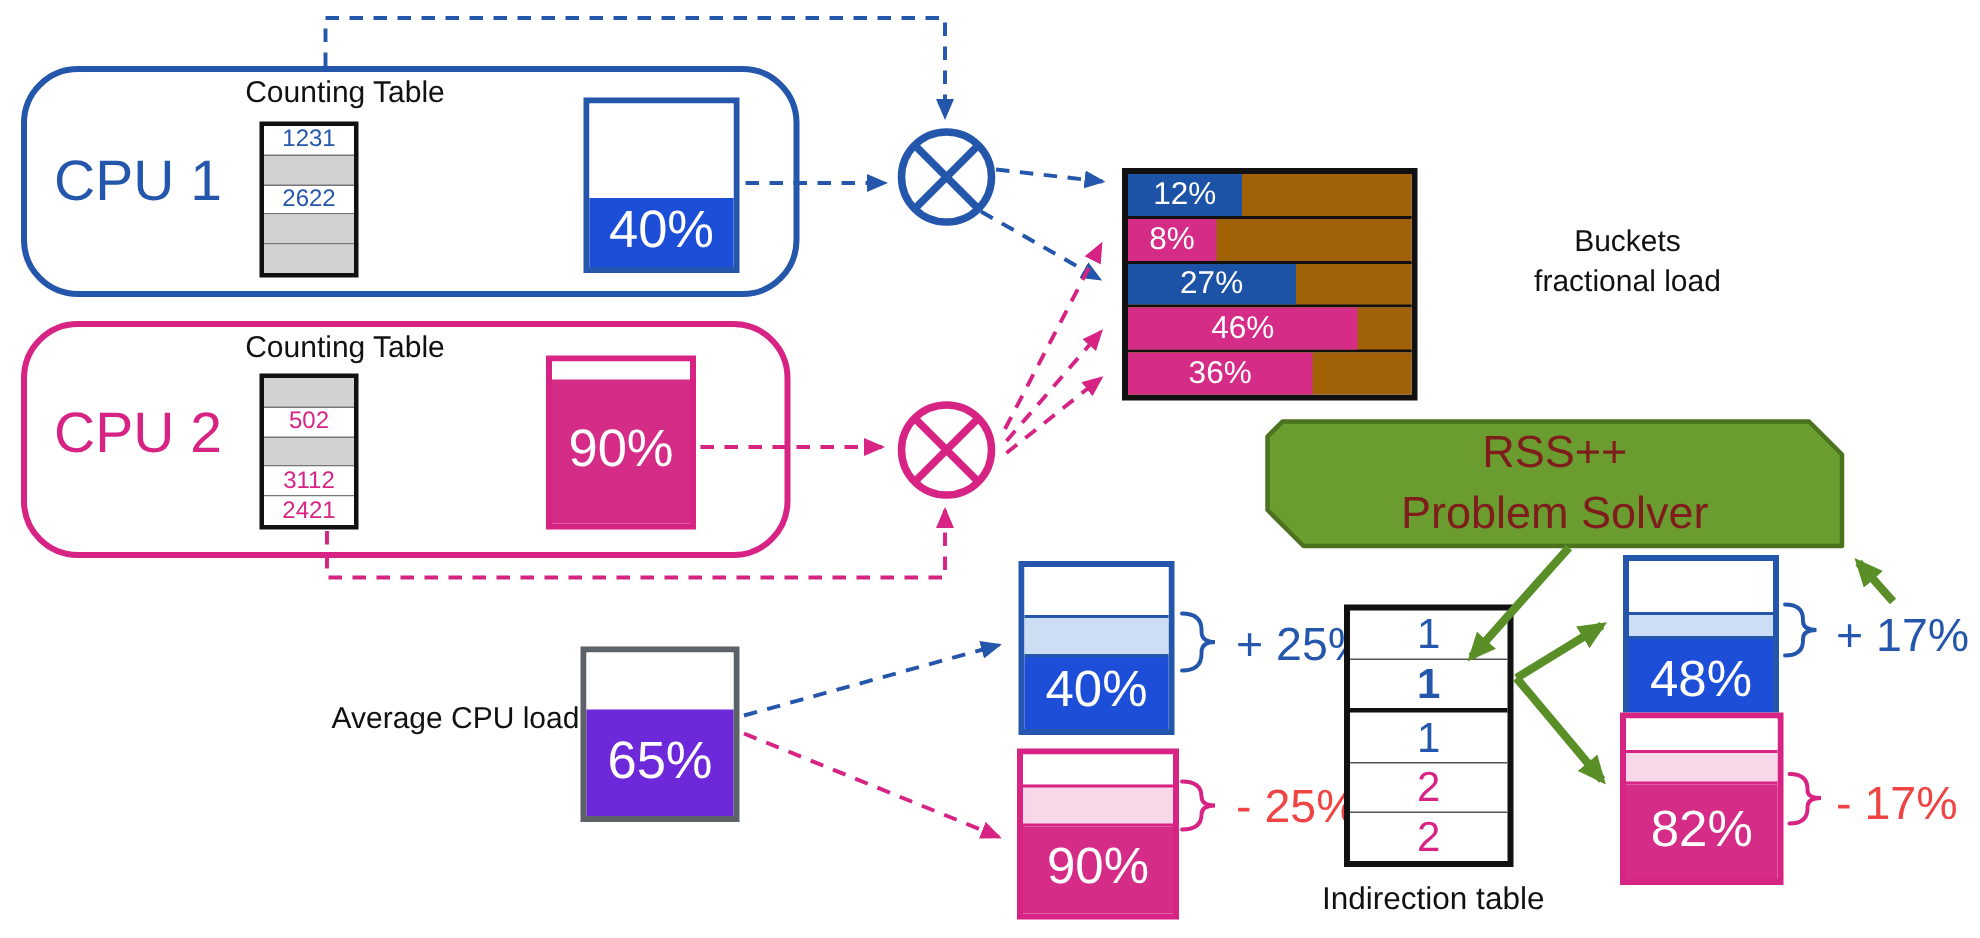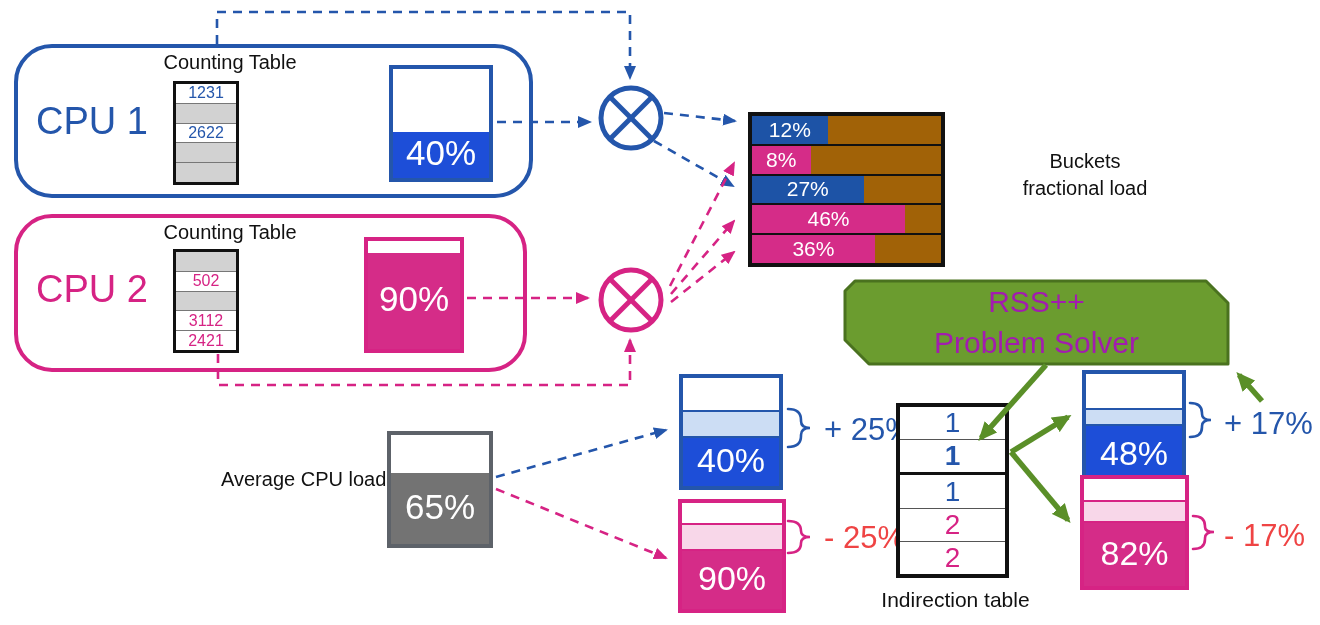--- a/index.html
+++ b/index.html
@@ -23,38 +23,38 @@
   .crow.pink{color:#d62384;}
   
   .vbar{display:flex;flex-direction:column;background:#fff;}
   .vbar.blue{border:4px solid #2456ab;}
   .vbar.pink{border:4px solid #d62384;}
   .vbar.gray{border:4px solid #5d6269;}
   .seg{width:100%;position:relative;}
   .seg.white{background:#fff;}
   .seg.fill-blue{background:#1d4ed8;}
   .seg.fill-pink{background:#d52c88;}
-  .seg.fill-gray{background:#737373;}
+  .seg.fill-gray{background:#6d28d9;}
   .seg.light-blue{background:#ccddf4;border-top:2px solid #2456ab;border-bottom:2px solid #2456ab;}
   .seg.light-pink{background:#f8d7e9;border-top:2px solid #d62384;border-bottom:2px solid #d62384;}
   .seg .val{position:absolute;left:0;right:0;top:50%;transform:translateY(-54%);
             text-align:center;color:#fff;font-size:35px;}
   .seg .val.small{font-size:34px;}
   
   .bbox{border:4px solid #111;background:#fff;display:flex;flex-direction:column;}
   .brow{flex:1;border-bottom:2.5px solid #111;position:relative;background:#a16207;}
   .brow:last-child{border-bottom:none;}
   .bfill{height:100%;display:flex;align-items:center;justify-content:center;}
   .bfill.blue{background:#1d53a6;}
   .bfill.pink{background:#d52c88;}
   .blabel{color:#fff;font-size:21px;white-space:nowrap;}
   .side-title{font-size:20px;color:#111;text-align:center;line-height:1.35;}
   
   .banner-text{display:flex;flex-direction:column;align-items:center;justify-content:center;
-               color:#a21caf;font-size:30px;line-height:1.35;}
+               color:#7f1d1d;font-size:30px;line-height:1.35;}
   
   .itable{border:4px solid #111;background:#fff;display:flex;flex-direction:column;}
   .irow{flex:1;border-bottom:1.5px solid #555;display:flex;align-items:center;justify-content:center;
         font-size:28px;}
   .irow:last-child{border-bottom:none;}
   .irow.blue{color:#2456ab;}
   .irow.pink{color:#d62384;}
   .irow.bold{font-weight:bold;border-bottom:3px solid #111;}
   .caption{font-size:21px;color:#111;text-align:center;white-space:nowrap;}
   .delta{font-size:31px;white-space:nowrap;}

